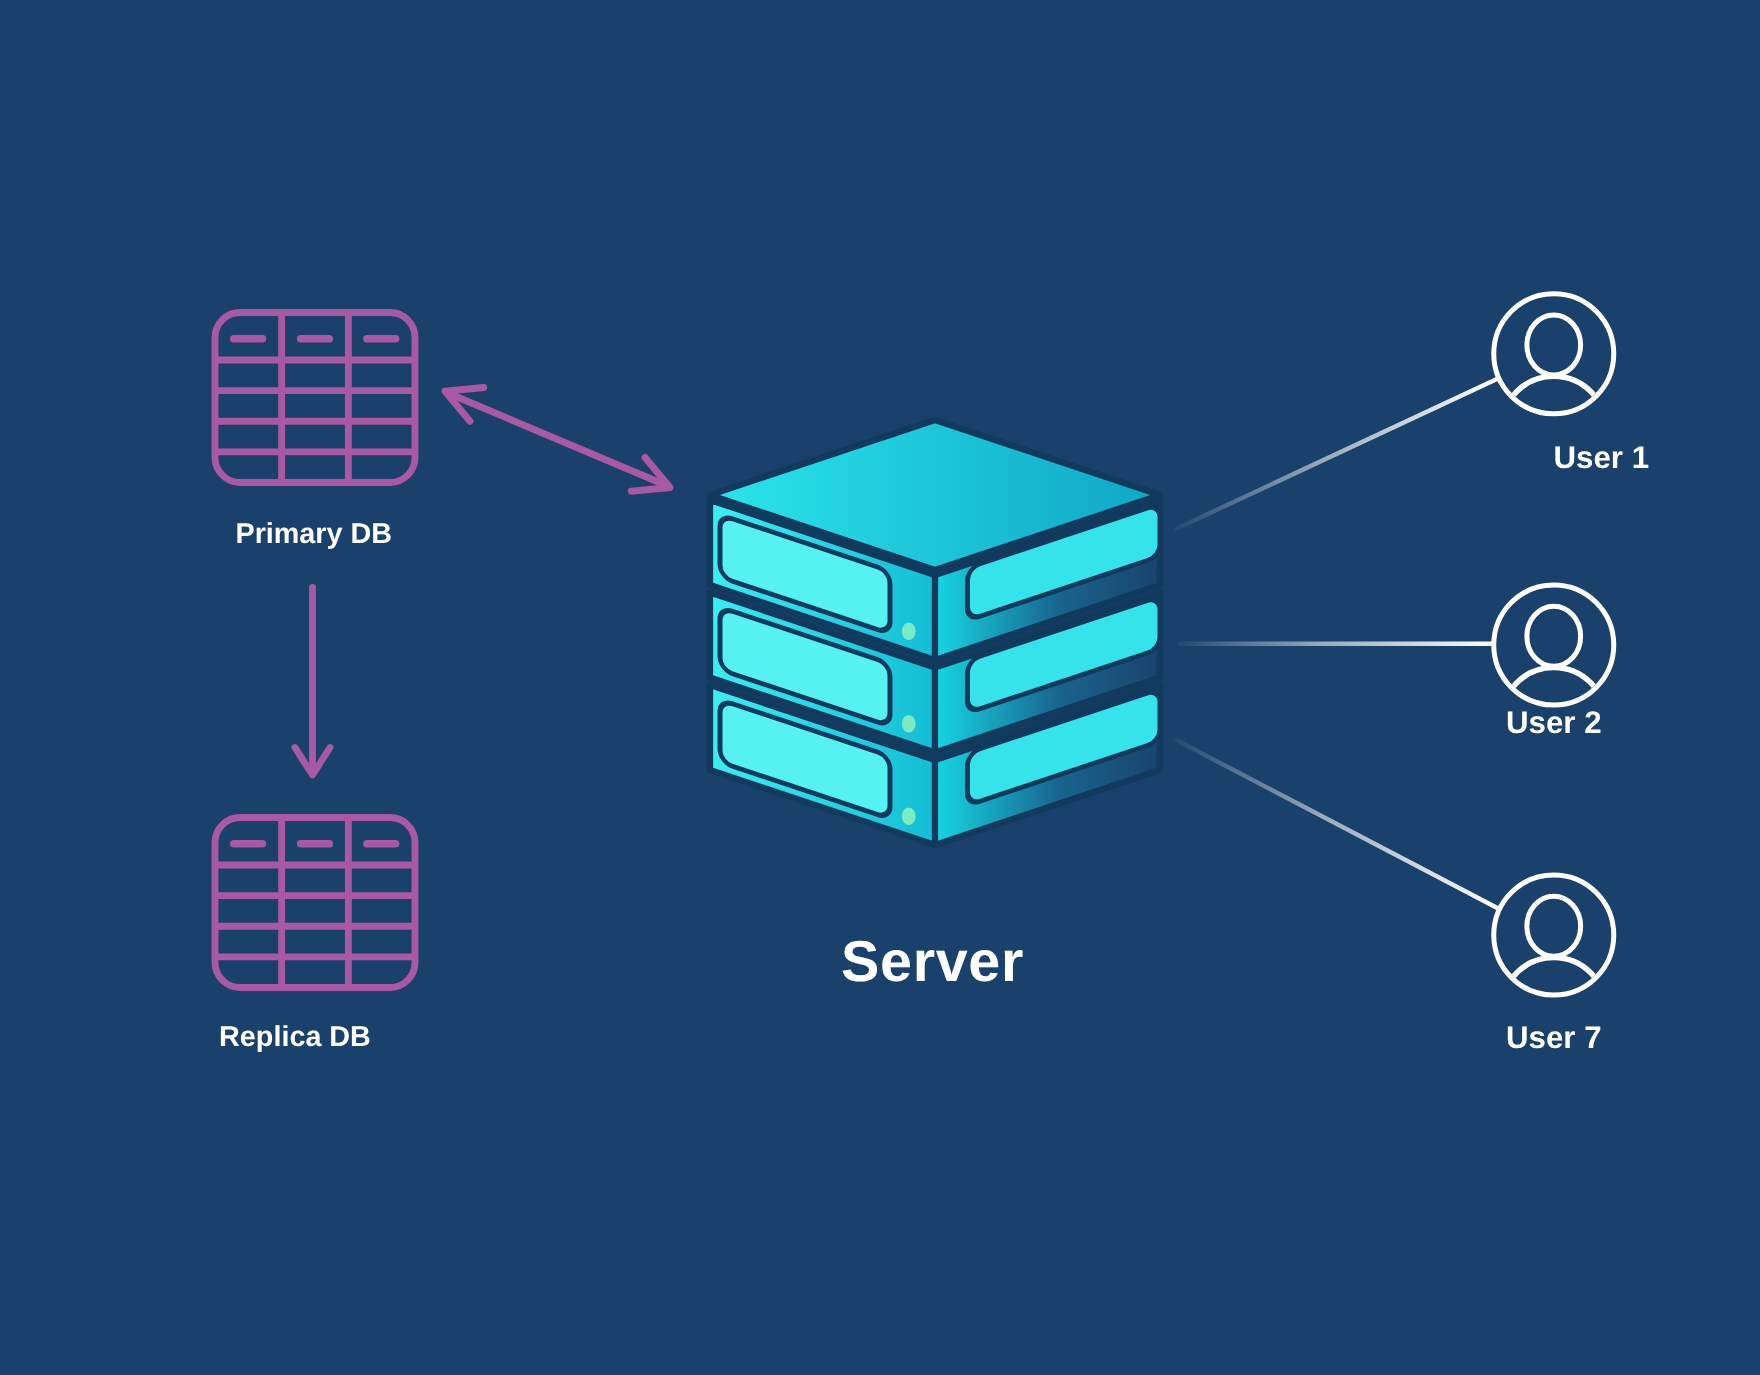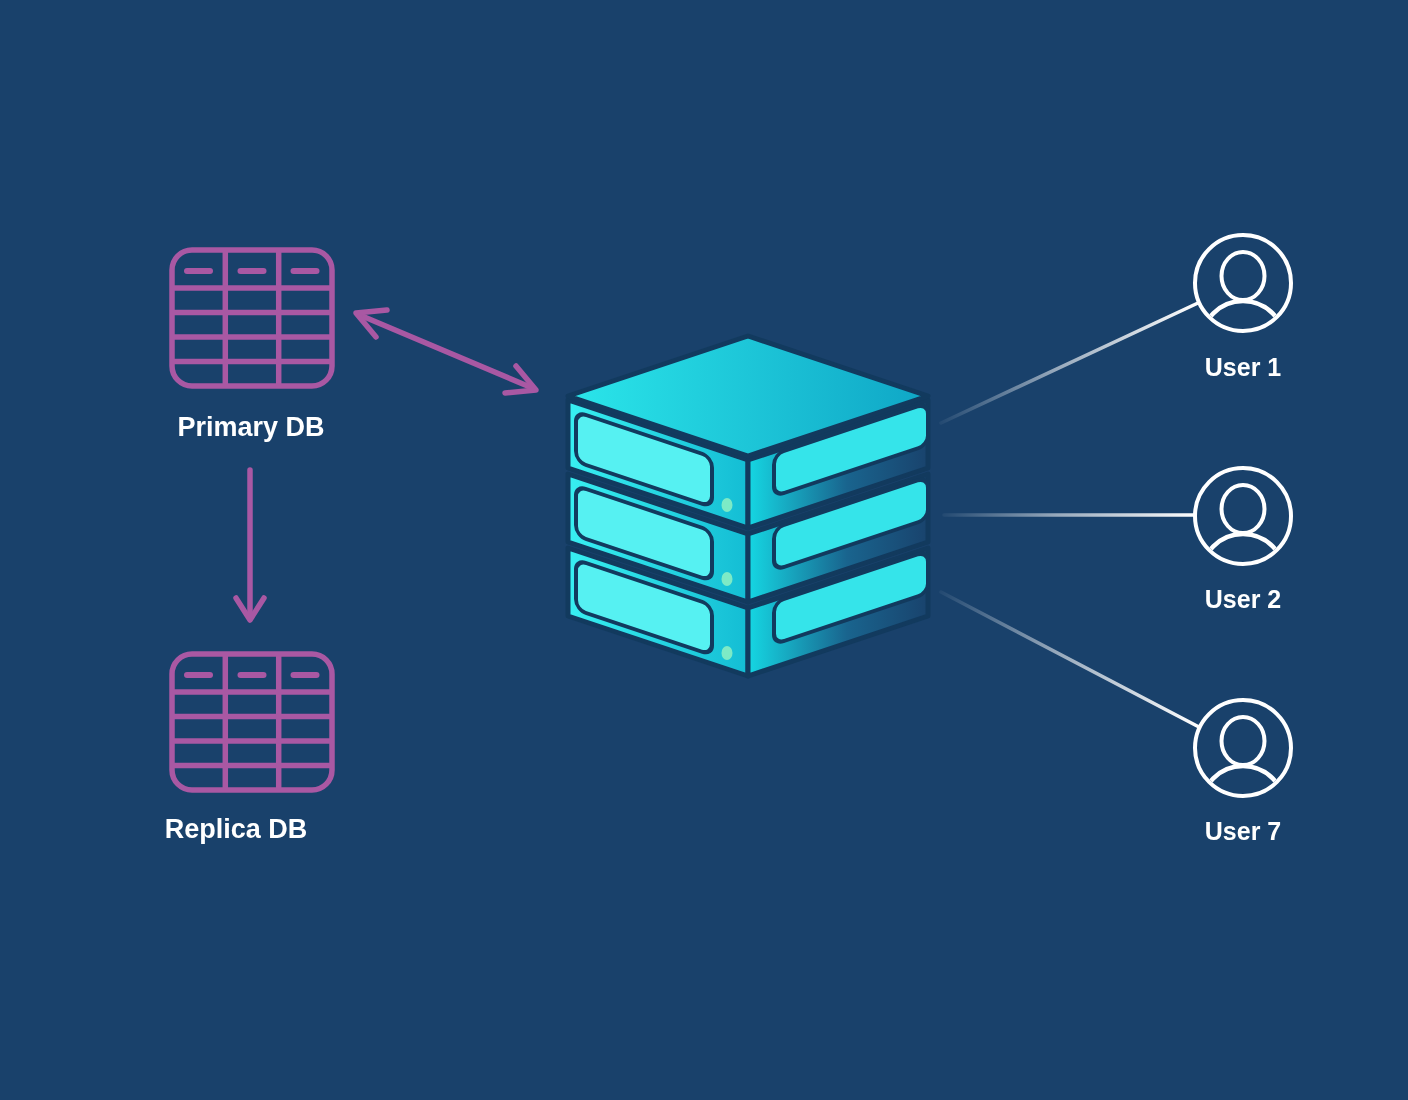--- a/index.html
+++ b/index.html
@@ -18,21 +18,21 @@
     height: 1100px;
   }
   .node-label {
     position: absolute;
     transform: translate(-50%, -50%);
     color: #ffffff;
     font-weight: 700;
     white-space: nowrap;
     text-align: center;
   }
-  .db-label   { font-size: 27px; }
+  .db-label   { font-size: 23px; }
   .user-label { font-size: 25px; }
   .server-label { font-size: 46px; letter-spacing: 0.5px; }
 </style>
 </head>
 <body>
 
 <div class="canvas">
 
   <svg class="gfx" viewBox="0 0 1408 1100" xmlns="http://www.w3.org/2000/svg">
     <defs>
@@ -143,19 +143,20 @@
 
     <use href="#user-icon" x="1243" y="283"></use>
     <use href="#user-icon" x="1243" y="516"></use>
     <use href="#user-icon" x="1243" y="748"></use>
   </svg>
 
   <div class="node-label db-label" style="left:251px; top:427px;">Primary DB</div>
 
   <div class="node-label db-label" style="left:236px; top:829px;">Replica DB</div>
 
+  <div class="node-label server-label" style="left:746px; top:769px;">Server</div>
 
-  <div class="node-label user-label" style="left:1243px; top:367px;">User 1</div>
+  <div class="node-label user-label" style="left:1281px; top:367px;">User 1</div>
 
-  <div class="node-label user-label" style="left:1243px; top:599px;">User 2</div>
+  <div class="node-label user-label" style="left:1243px; top:579px;">User 2</div>
 
   <div class="node-label user-label" style="left:1243px; top:831px;">User 7</div>
 </div>
 
 </body></html>

